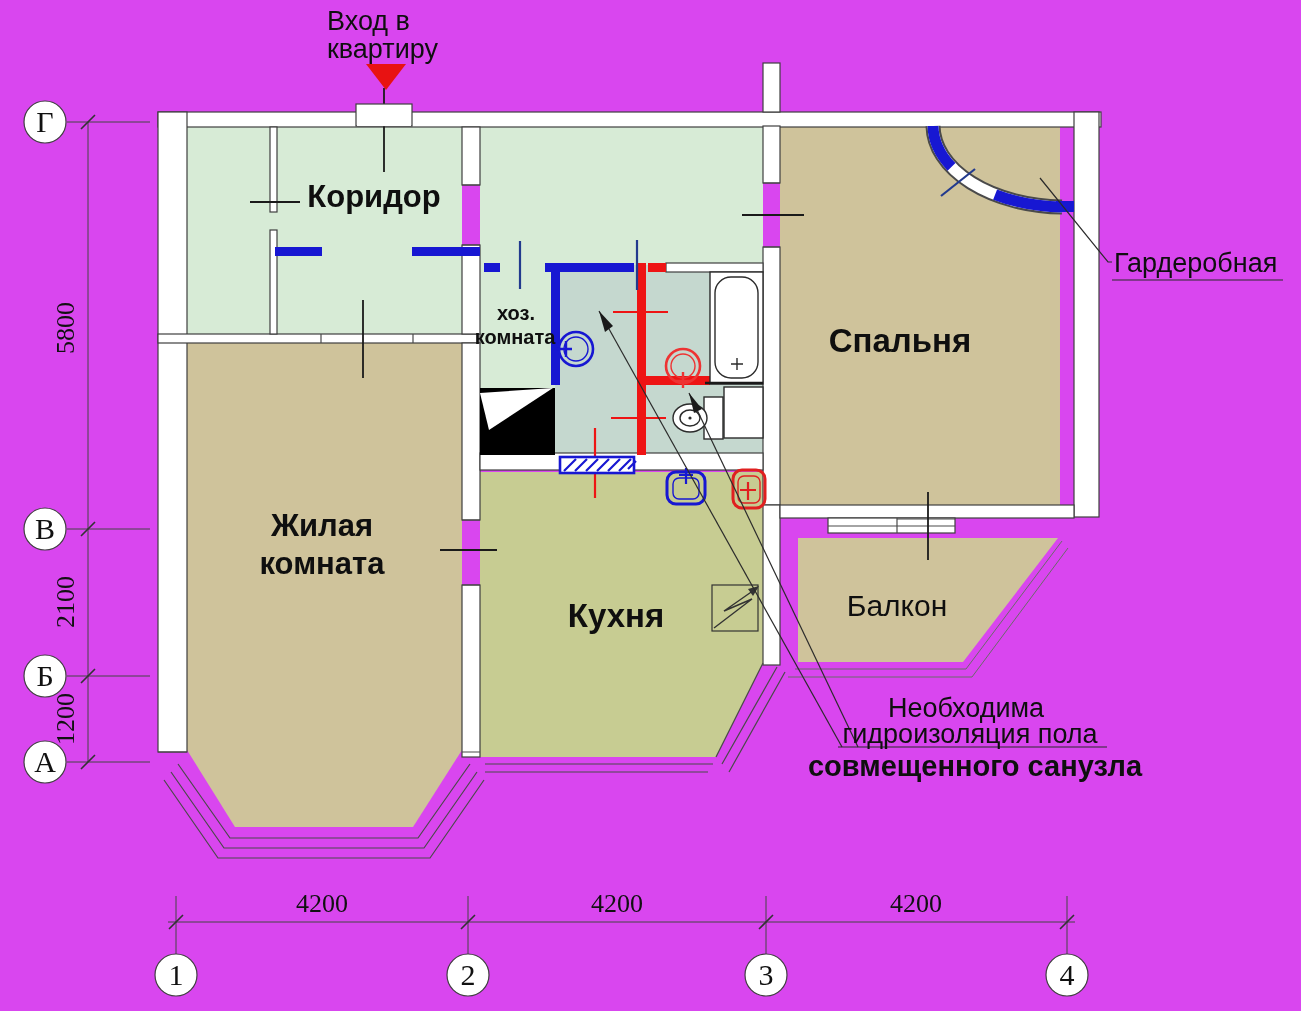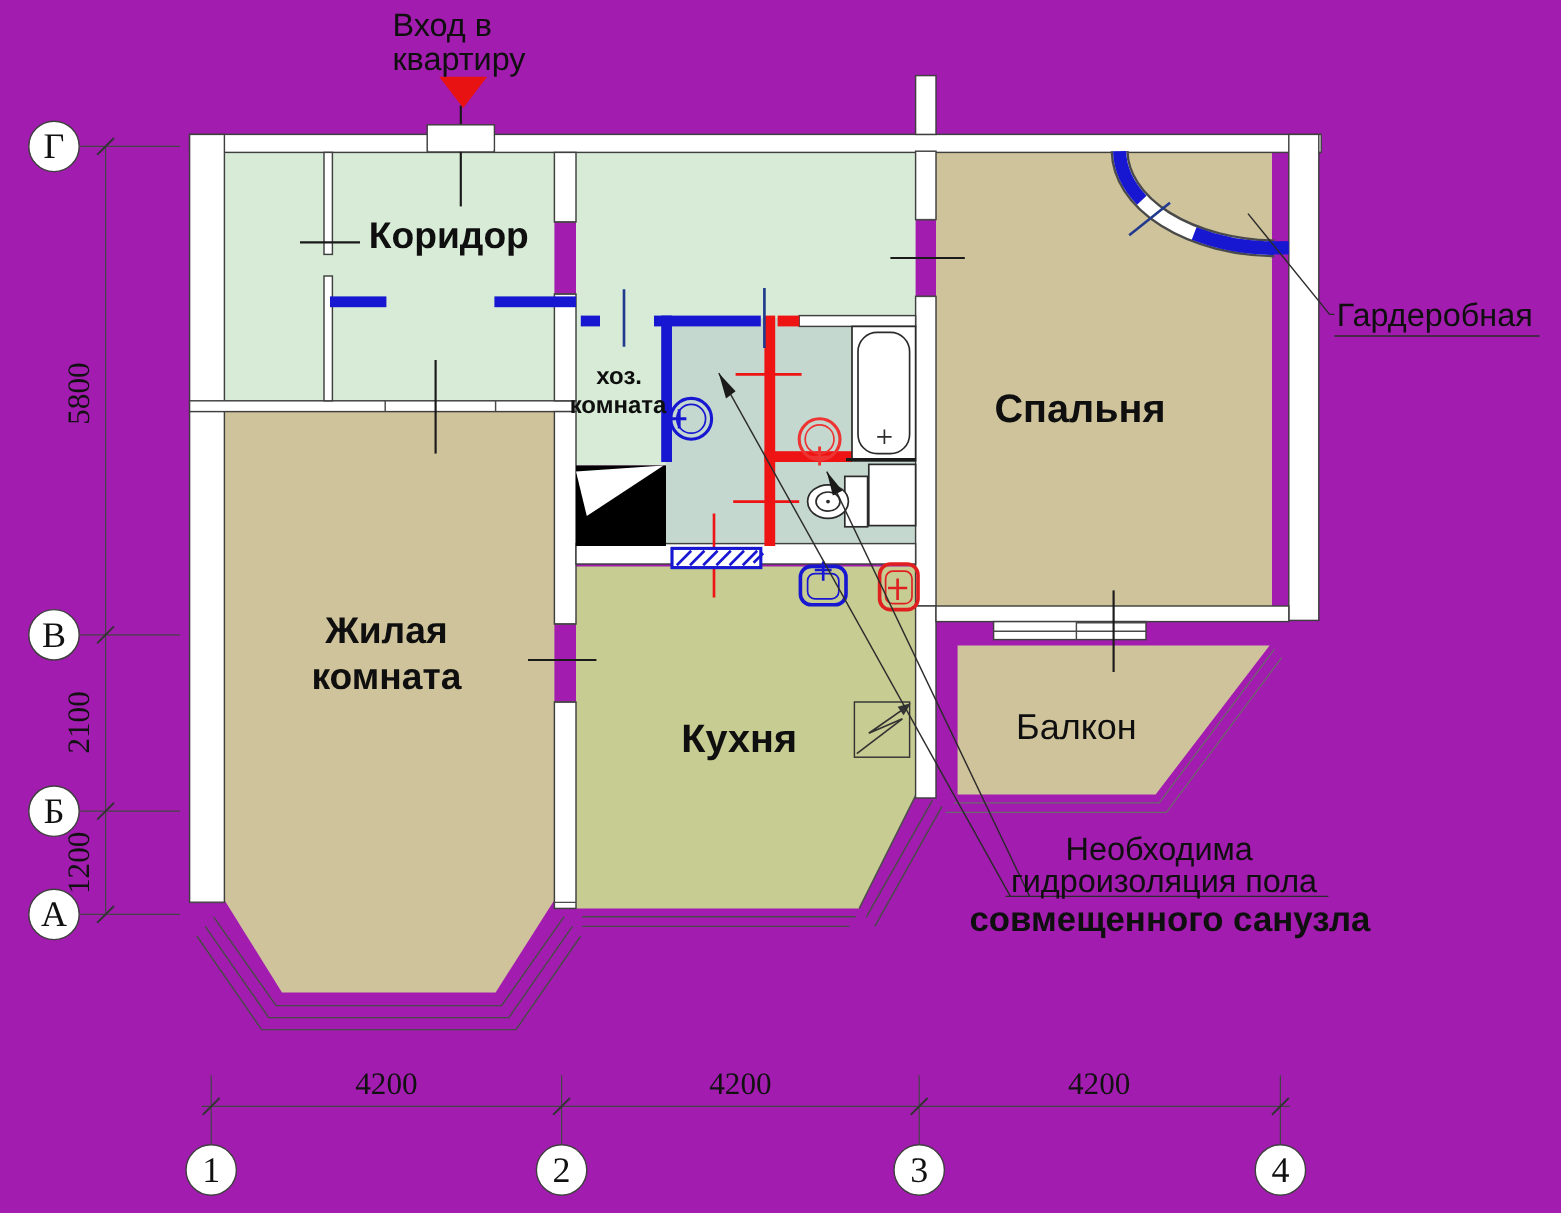--- a/index.html
+++ b/index.html
@@ -1,16 +1,16 @@
 <!DOCTYPE html>
 <html><head>
 <meta charset="utf-8">
 <style>
   html,body { margin:0; padding:0; background:#ffffff; }
-  #stage { position:relative; width:1301px; height:1011px; background:#a21caf; overflow:hidden; }
+  #stage { position:relative; width:1301px; height:1011px; background:#d946ef; overflow:hidden; }
   svg { display:block; }
   .wall   { fill:#ffffff; stroke:#3f3f3f; stroke-width:1.2; }
   .thin   { stroke:#4a4a4a; stroke-width:1.2; fill:none; }
   .thin2  { stroke:#6a6a6a; stroke-width:1; fill:none; }
   .tick   { stroke:#1a1a1a; stroke-width:1.8; fill:none; }
   .dimln  { stroke:#444; stroke-width:1; fill:none; }
   .slash  { stroke:#333; stroke-width:1.6; fill:none; }
   .green  { fill:#d7ebd6; }
   .bath   { fill:#c5d8cf; }
   .olive  { fill:#c7cc92; }

